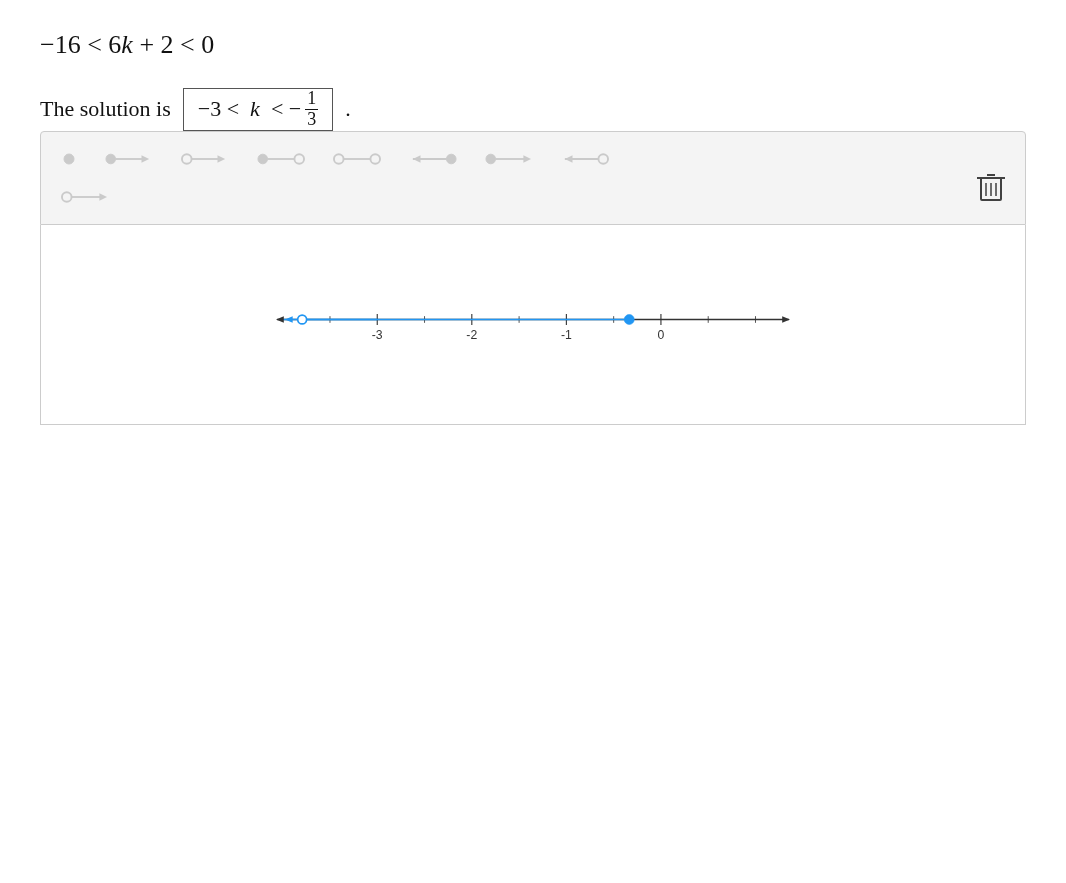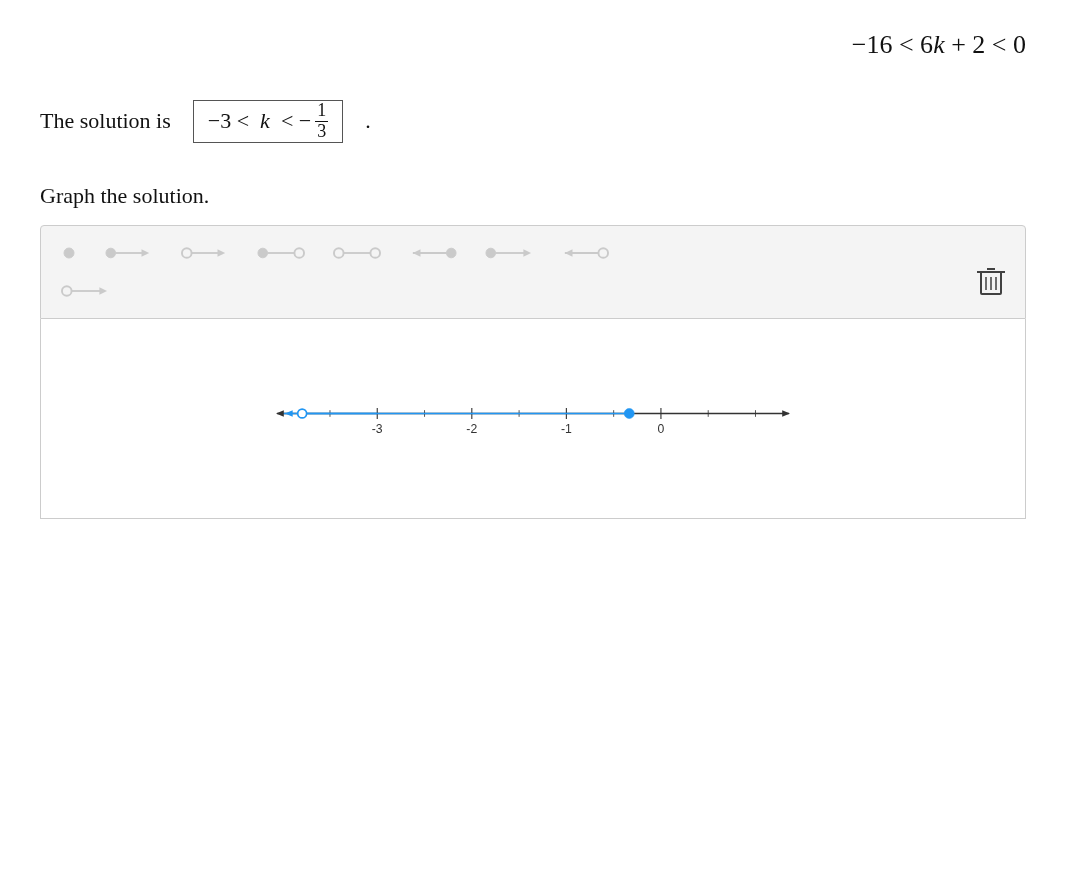--- a/index.html
+++ b/index.html
@@ -11,33 +11,31 @@
       overflow-x: hidden;
     }
 
     .page-container {
       padding: 30px 40px 40px 40px;
     }
 
     
     .inequality {
       font-size: 26px;
-      margin-bottom: 40px;
+      margin-bottom: 28px;
       color: #111;
-      text-align: right;
     }
 
     
     .solution-line {
       font-size: 22px;
       color: #111;
       display: flex;
       align-items: center;
-      gap: 22px;
-      margin-bottom: 40px;
+      gap: 12px;
     }
 
     .solution-box {
       border: 1.5px solid #555;
       padding: 0 14px;
       display: inline-flex;
       align-items: center;
       font-size: 22px;
     }
 
@@ -150,21 +148,20 @@
         <span>−3 &lt; &nbsp;<em>k</em>&nbsp; &lt; −</span>
         <span class="frac">
           <span class="numerator">1</span>
           <span class="denominator">3</span>
         </span>
       </span>
     </span>
     <span>.</span>
   </div>
 
-  <div class="graph-label">Graph the solution.</div>
 
   <div class="toolbar-container">
 
     <div class="toolbar-row">
 
       <span class="tool-btn">
         <svg class="tool-dot" viewBox="0 0 16 16">
             <circle cx="8" cy="8" r="5" fill="#999" stroke="#999" stroke-width="1"></circle>
           </svg>
       </span>

